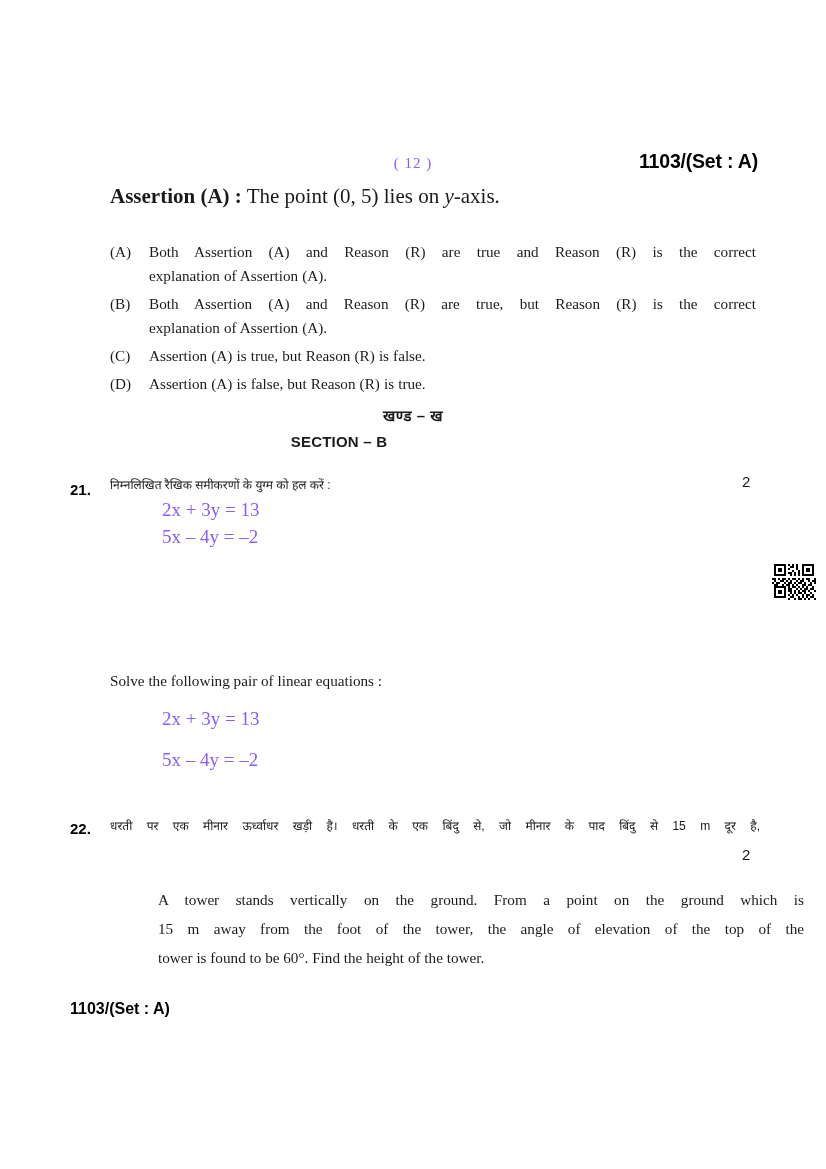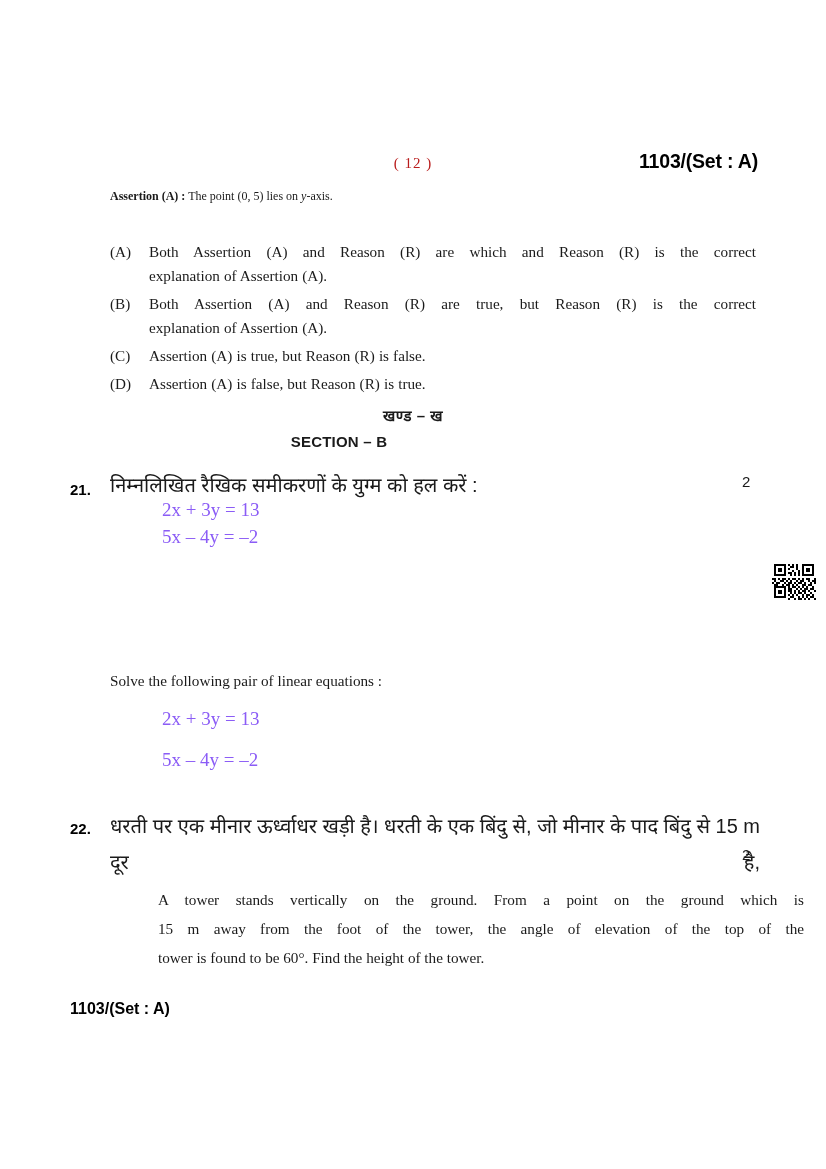--- a/index.html
+++ b/index.html
@@ -22,37 +22,37 @@
   
   .hdr-pageno {
     position: absolute;
     left: 0;
     top: 155px;
     width: 826px;
     text-align: center;
     font-family: "Liberation Serif", serif;
     font-size: 15px;
     letter-spacing: 1px;
-    color: #b91c1c;
+    color: #8b5cf6;
   }
   .hdr-code {
     position: absolute;
     right: 68px;
     top: 150px;
     font-family: "Liberation Sans", sans-serif;
     font-size: 19.5px;
     font-weight: bold;
     letter-spacing: -0.2px;
     color: #000;
   }
 
   
   .blk {
     position: absolute;
-    font-size: 12px;
+    font-size: 21px;
     line-height: 28px;
     color: #1a1a1a;
   }
   .lbl-bold {
     font-weight: bold;
   }
   .mvar {
     font-style: italic;
   }
 
@@ -135,21 +135,21 @@
   }
   .qtext {
     position: absolute;
     left: 110px;
     font-size: 15.2px;
     line-height: 29px;
     color: #1a1a1a;
   }
   .qtext.hi {
     font-family: "Liberation Sans", sans-serif;
-    font-size: 20px;
+    font-size: 12px;
   }
   .marks {
     position: absolute;
     left: 742px;
     font-family: "Liberation Sans", sans-serif;
     font-size: 15px;
     color: #1a1a1a;
   }
   .eq {
     position: absolute;
@@ -214,21 +214,21 @@
 
   <div class="blk assertion">
     <span class="lbl-bold">Assertion (A) :</span>
     <span>The point (0, 5) lies on </span><span class="mvar">y</span><span>-axis.</span>
   </div>
 
 
   <div class="opt" id="opt-a">
     <div class="opt-row">
       <span class="opt-key">(A)</span>
-      <span class="opt-txt j">Both Assertion (A) and Reason (R) are which and Reason (R) is the correct</span>
+      <span class="opt-txt j">Both Assertion (A) and Reason (R) are true and Reason (R) is the correct</span>
     </div>
     <div class="opt-row">
       <span class="opt-key"></span>
       <span class="opt-txt">explanation of Assertion (A).</span>
     </div>
   </div>
 
   <div class="opt" id="opt-b">
     <div class="opt-row">
       <span class="opt-key">(B)</span>

